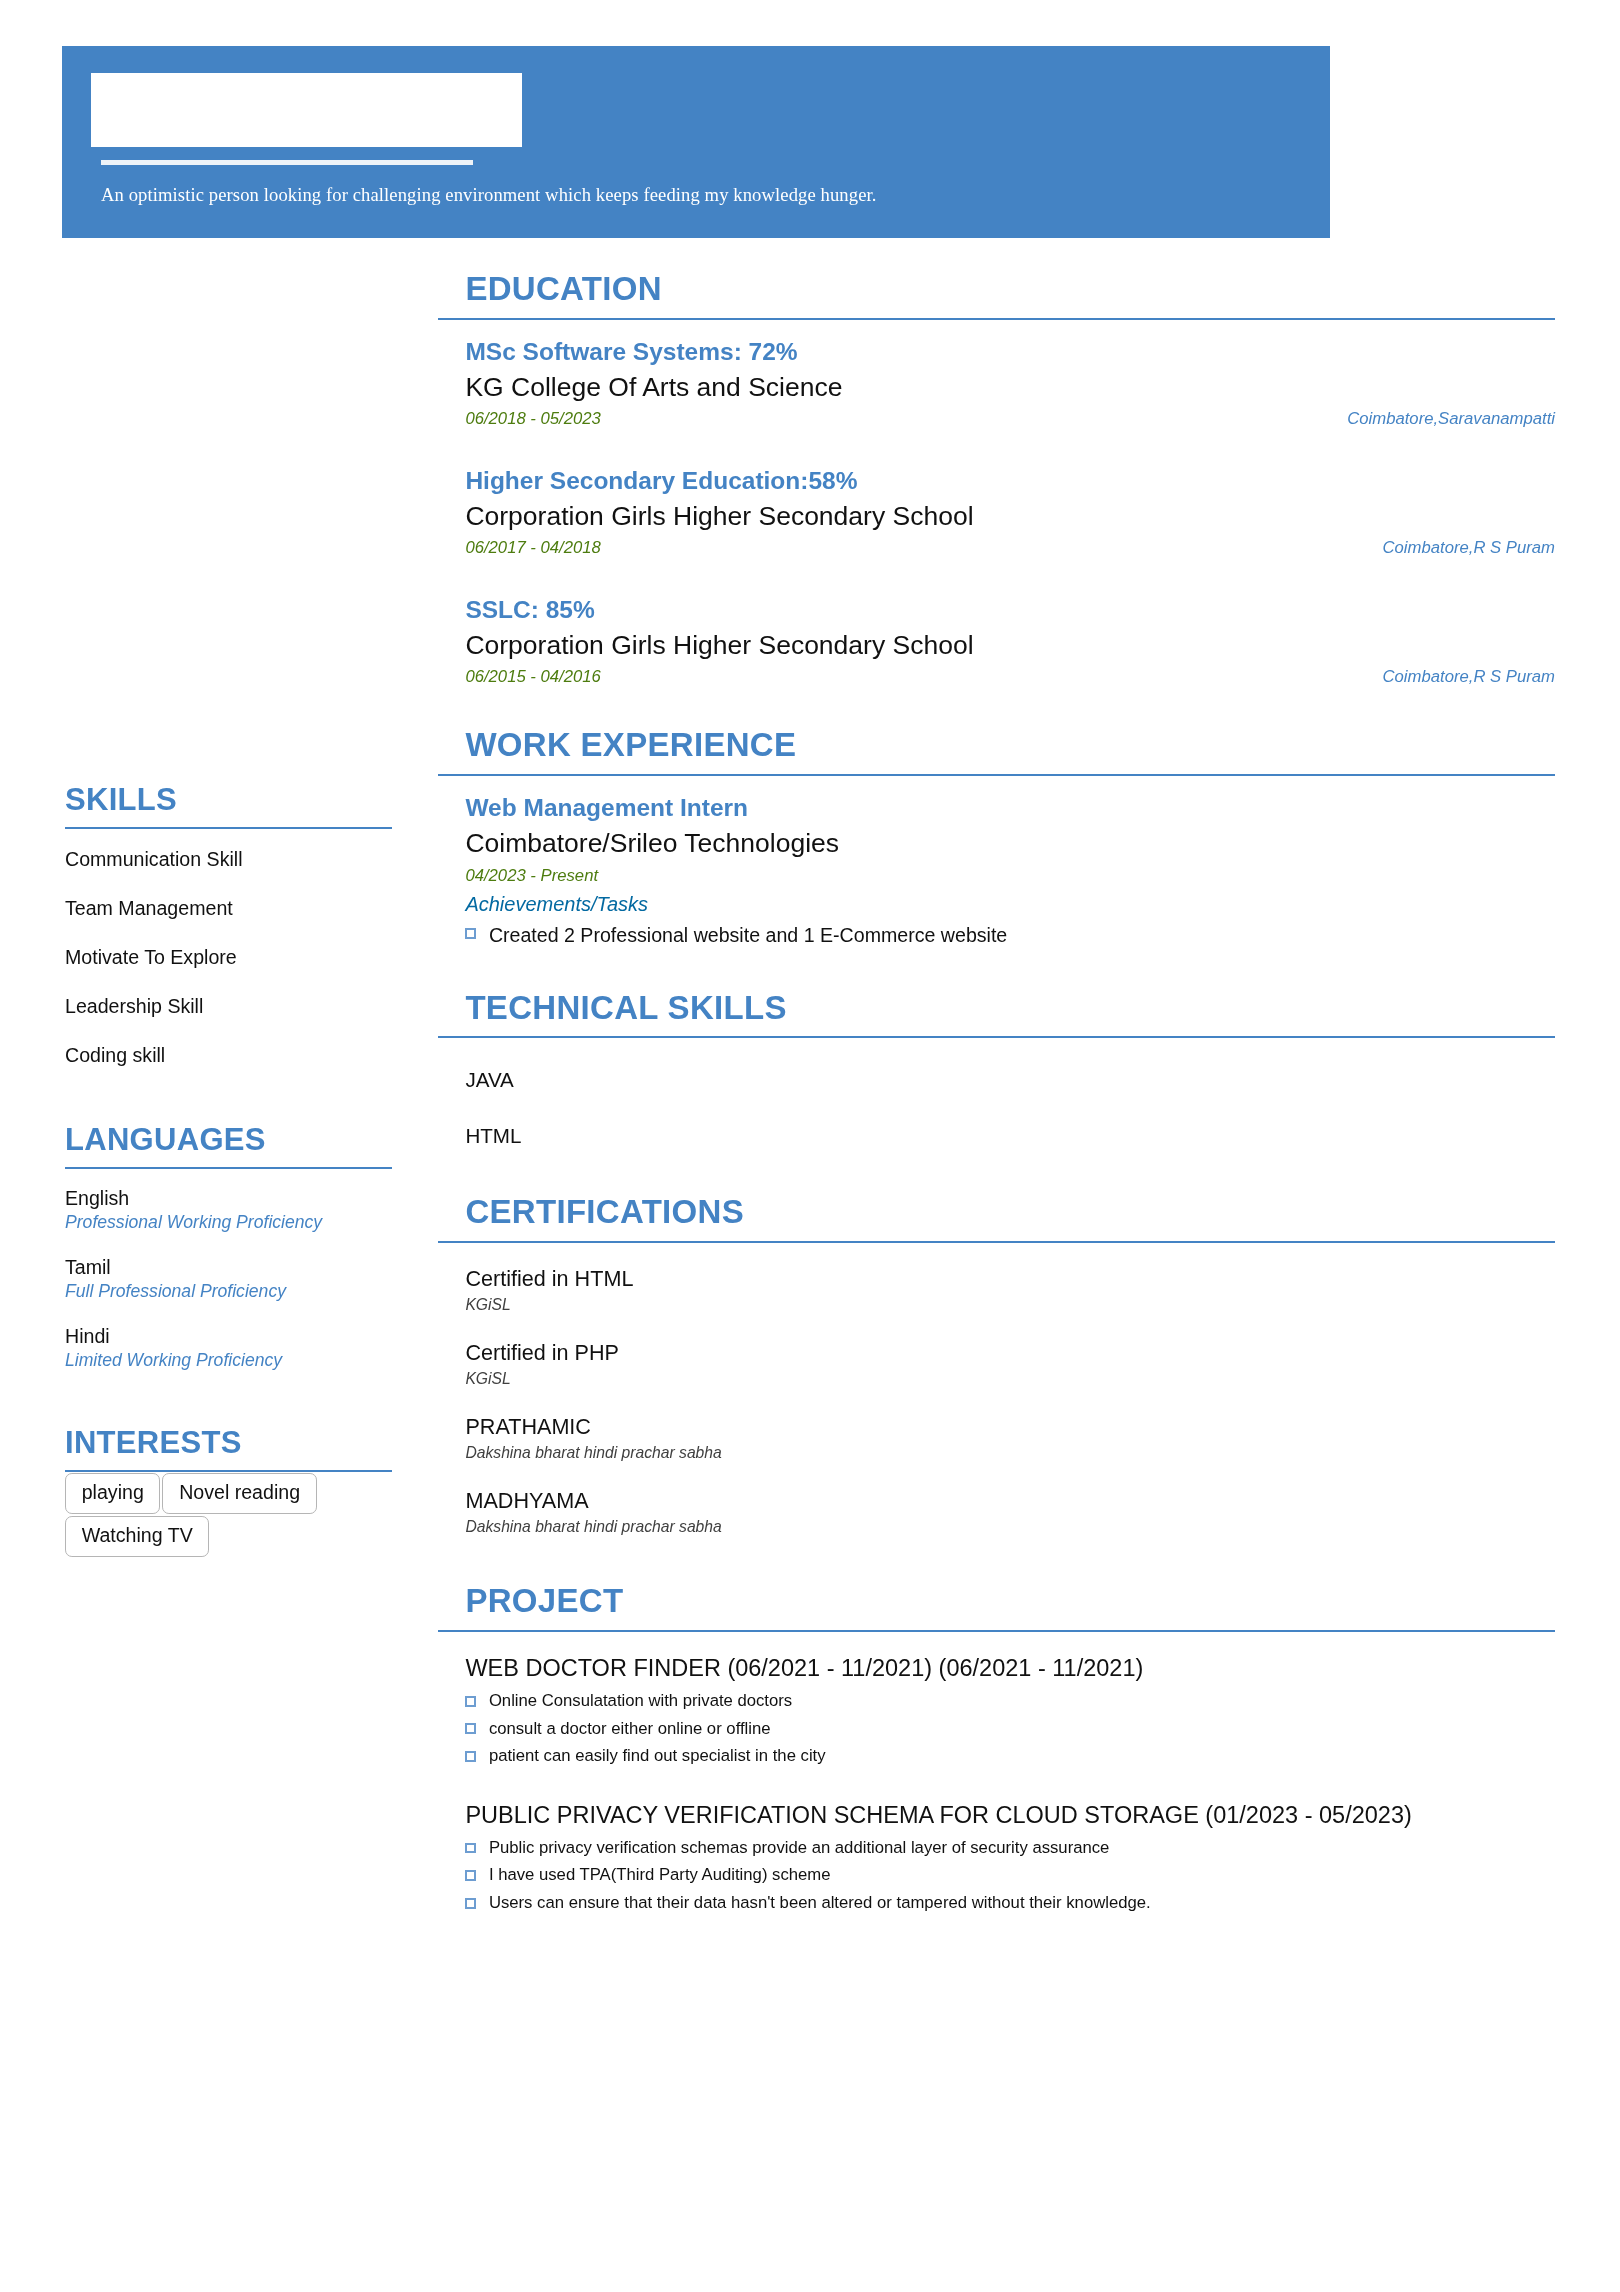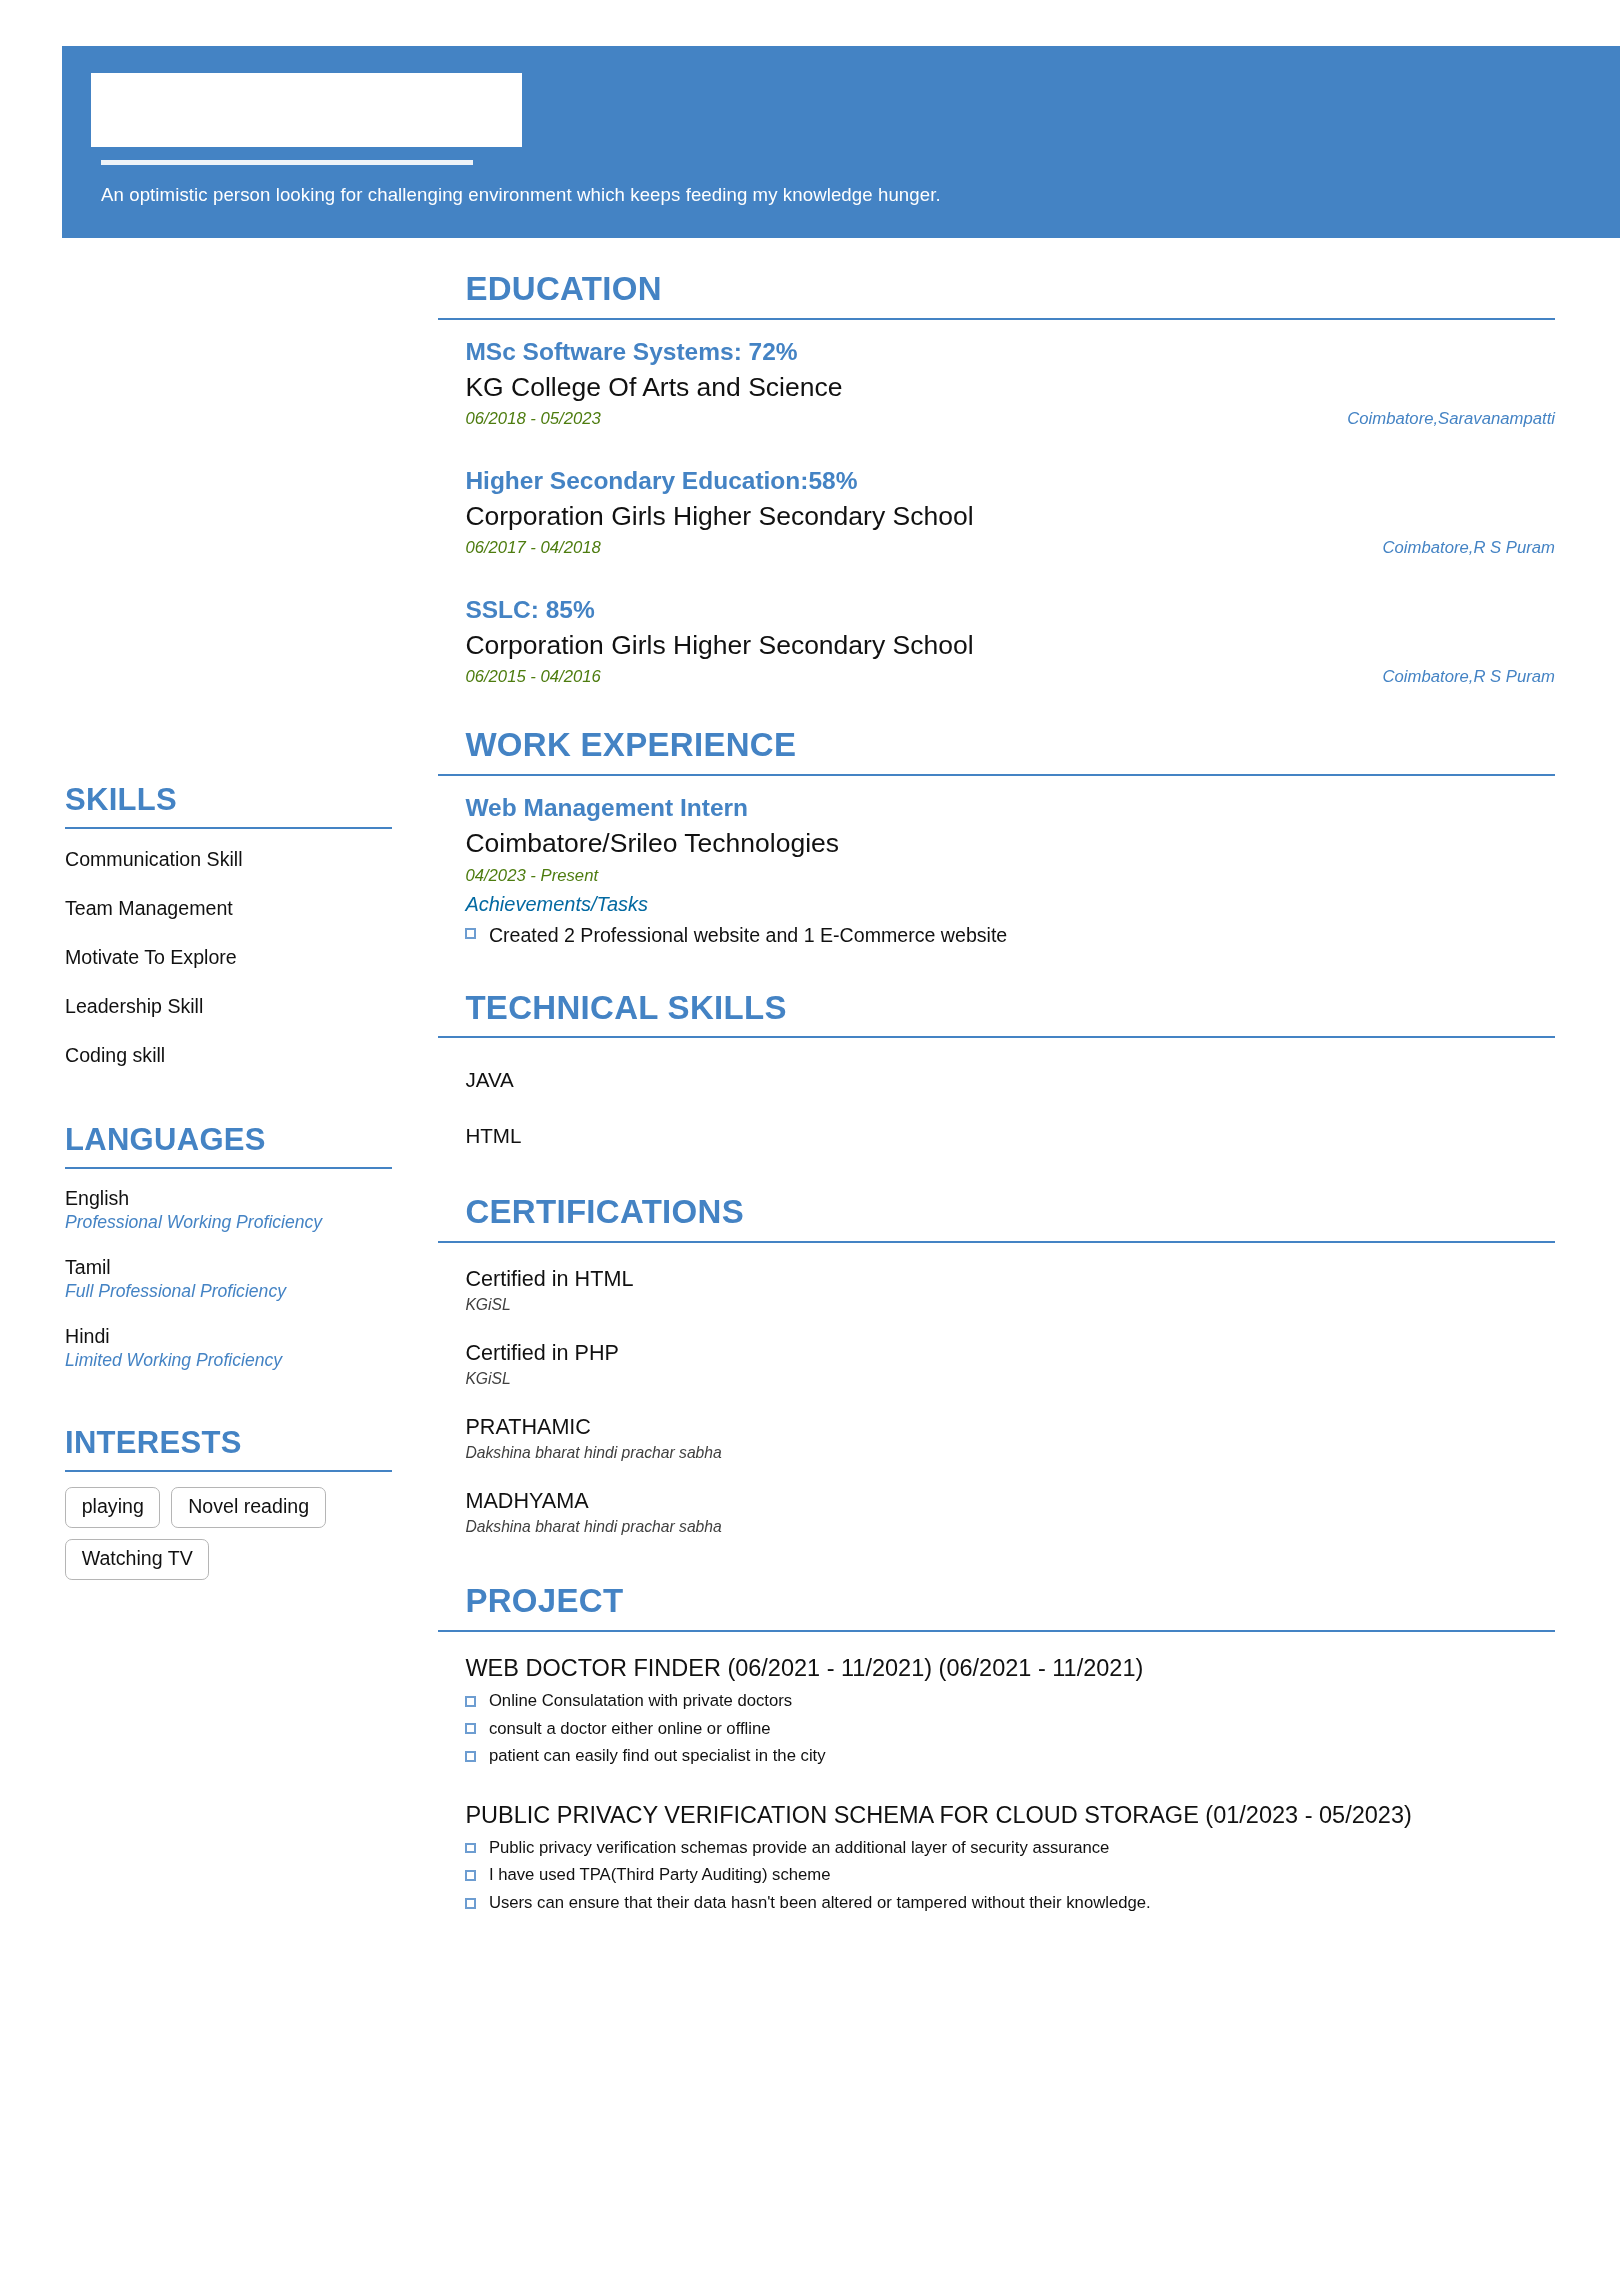--- a/index.html
+++ b/index.html
@@ -14,24 +14,25 @@
     color: #000000;
     position: relative;
     overflow: hidden;
   }
 
   
   .header-band {
     position: absolute;
     left: 62px;
     top: 46px;
-    width: 1558px;
+    width: 1268px;
     height: 192px;
     background: #4483c4;
     box-sizing: border-box;
+    font-family: Liberation Serif, serif;
   }
   .name-redaction {
     position: absolute;
     left: 29px;
     top: 27.4px;
     width: 431px;
     height: 74px;
     background: #ffffff;
   }
   .name-underline {
@@ -215,22 +216,22 @@
   .lang-level {
     font-size: 17.6px;
     font-style: italic;
     color: #4483c4;
     line-height: 1.25;
     margin-top: 1px;
   }
   .chips {
     display: flex;
     flex-wrap: wrap;
-    gap: 11px;
-    margin-top: 15px;
+    gap: 2px;
+    margin-top: 1px;
     width: 323px;
   }
   .chip {
     border: 1px solid #b5b5b5;
     border-radius: 6.9px;
     padding: 8.8px 15.7px;
     font-size: 19.6px;
     color: #111111;
     background: #ffffff;
     line-height: 1.1;

